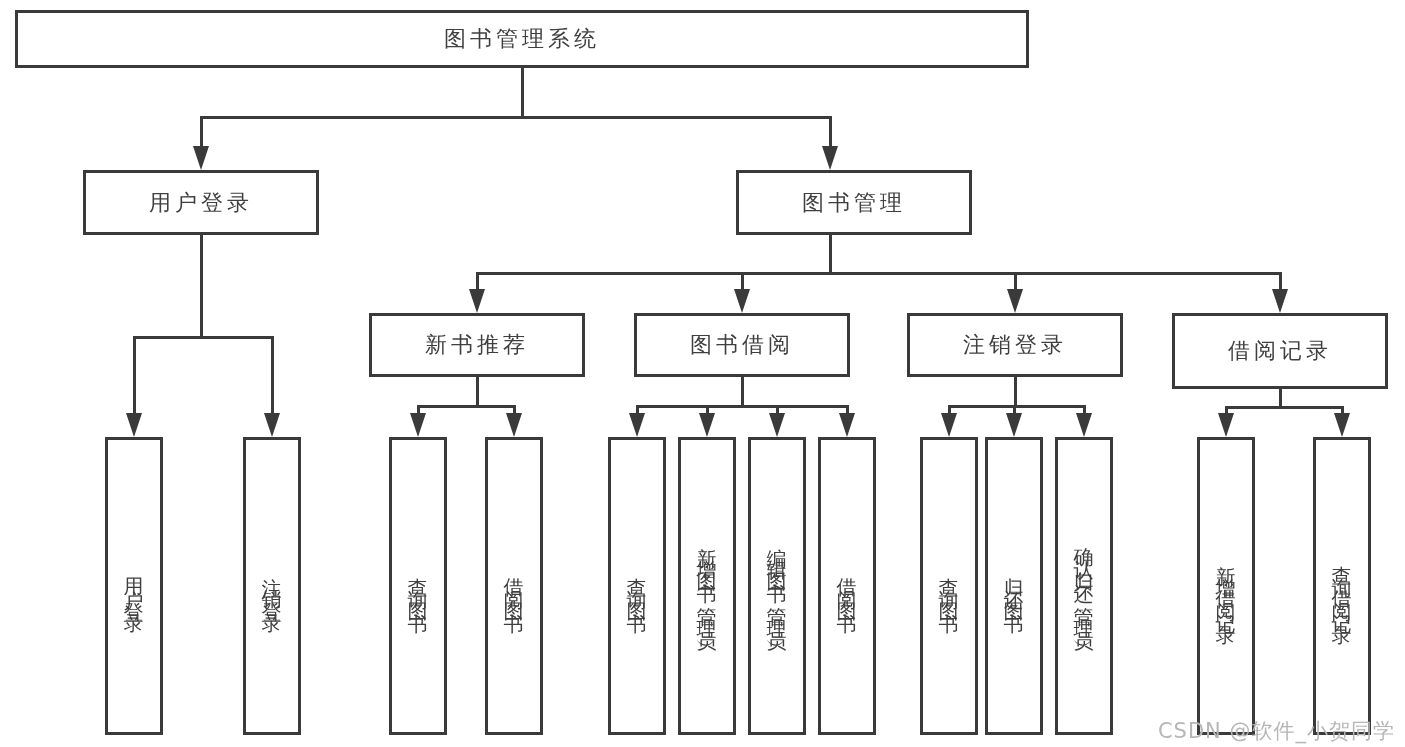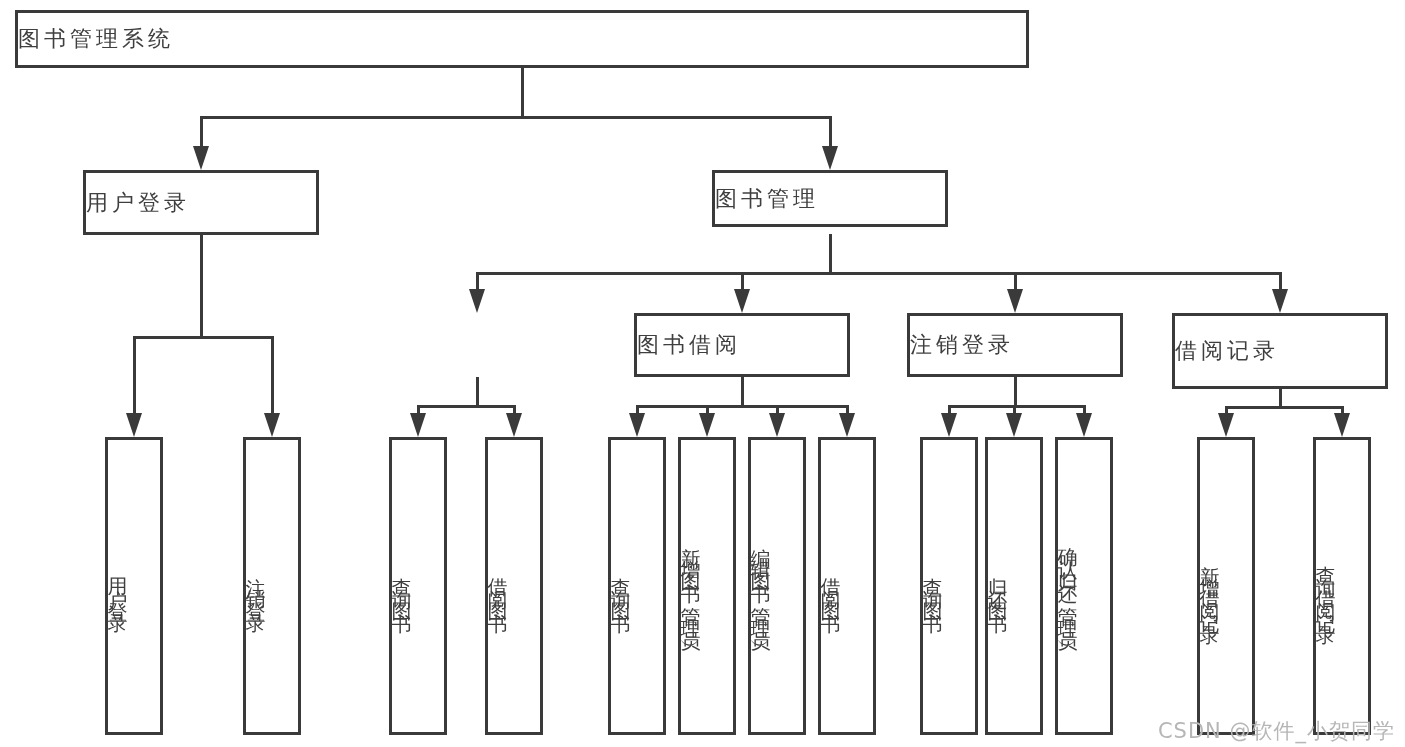--- a/index.html
+++ b/index.html
@@ -18,20 +18,21 @@
     background: var(--bg);
     font-family: "DejaVu Sans", "Liberation Sans", sans-serif;
     overflow: hidden;
   }
   .node {
     position: absolute;
     border: 3px solid var(--line);
     background: var(--bg);
     display: flex;
     align-items: center;
+    justify-content: center;
     color: var(--text);
   }
   .hnode .lbl {
     font-size: 22px;
     letter-spacing: 4px;
     white-space: nowrap;
     color: var(--text);
   }
   .leaf .lbl {
     writing-mode: vertical-rl;
@@ -125,24 +126,27 @@
       <div class="arrow" style="left: 1334px; top: 413px;"></div>
     </div>
 
   <div class="node hnode" style="left:15px;top:10px;width:1014px;height:58px">
     <span class="lbl">图书管理系统</span>
   </div>
 
   <div class="node hnode" style="left:83px;top:170px;width:236px;height:65px">
     <span class="lbl">用户登录</span>
   </div>
-  <div class="node hnode" style="left:712px;top:170px;width:236px;height:57px">
+  <div class="node hnode" style="left:736px;top:170px;width:236px;height:65px">
     <span class="lbl">图书管理</span>
   </div>
 
+  <div class="node hnode" style="left:369px;top:313px;width:216px;height:64px">
+    <span class="lbl">新书推荐</span>
+  </div>
   <div class="node hnode" style="left:634px;top:313px;width:216px;height:64px">
     <span class="lbl">图书借阅</span>
   </div>
   <div class="node hnode" style="left:907px;top:313px;width:216px;height:64px">
     <span class="lbl">注销登录</span>
   </div>
   <div class="node hnode" style="left:1172px;top:313px;width:216px;height:76px">
     <span class="lbl">借阅记录</span>
   </div>
 

